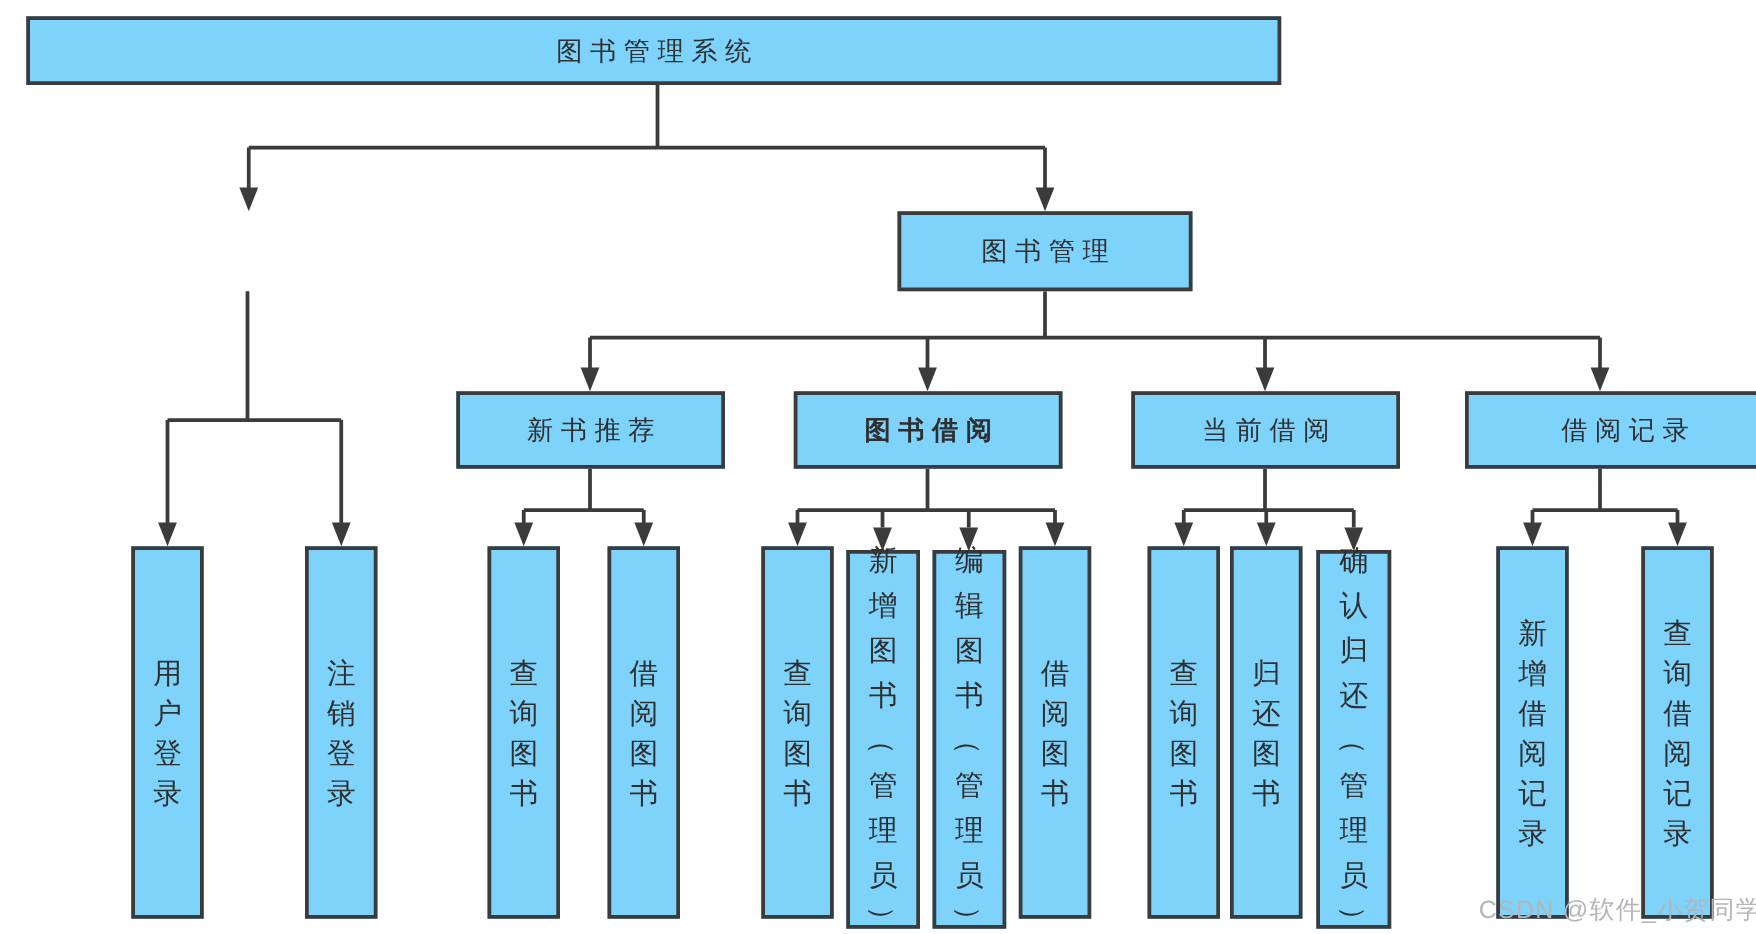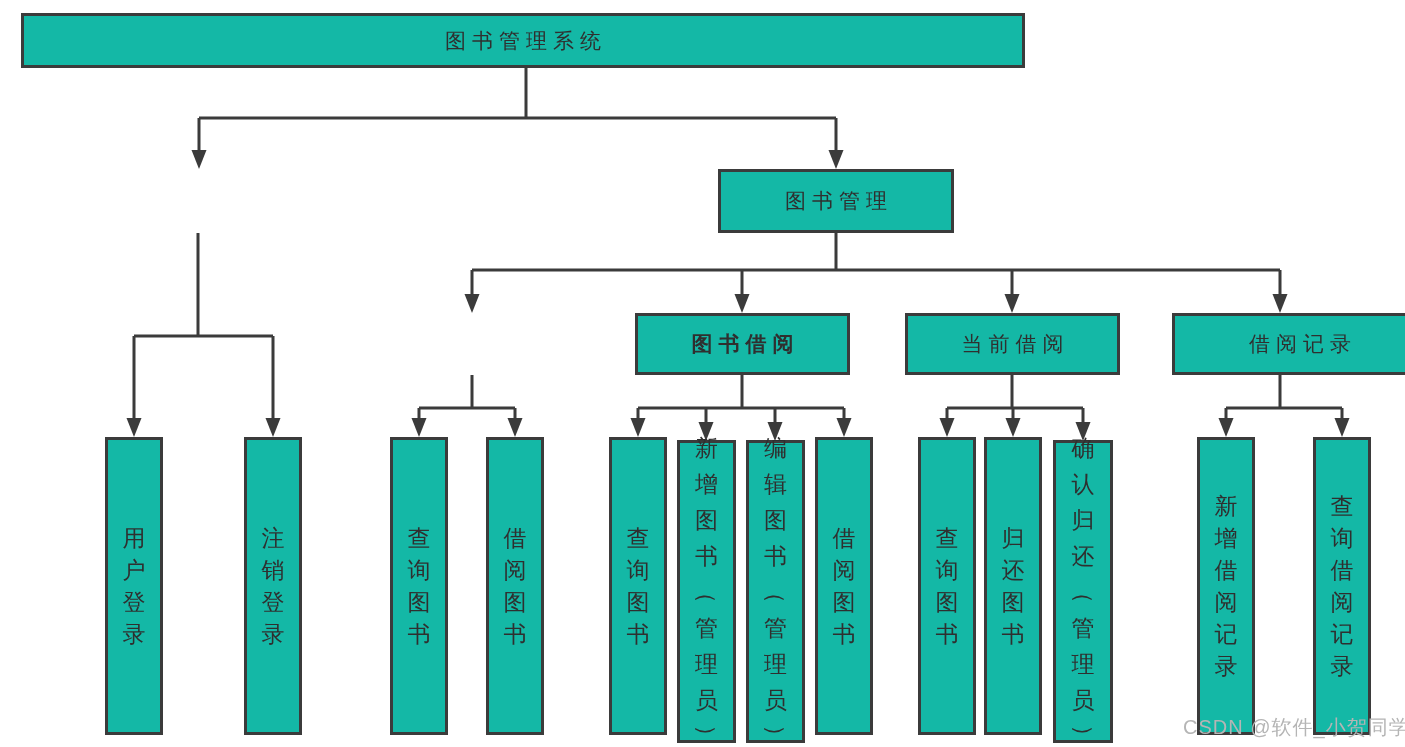--- a/index.html
+++ b/index.html
@@ -17,21 +17,21 @@
     font-family:"Liberation Sans","DejaVu Sans",sans-serif;
     color:var(--text);
     overflow:hidden;
   }
   .connectors{position:absolute;left:0;top:0;z-index:1;}
   .connectors path{stroke:var(--line);stroke-width:3;fill:none;}
   .connectors polygon{fill:var(--line);stroke:none;}
   .box{
     position:absolute;
     box-sizing:border-box;
-    background:#14b8a6;
+    background:#7dd3fc;
     border:3px solid var(--border);
     display:flex;align-items:center;justify-content:center;
     z-index:2;
   }
   .hlabel{
     font-size:21px;
     letter-spacing:6px;
     text-indent:6px; 
     white-space:nowrap;
   }
@@ -93,20 +93,23 @@
   </svg>
 
   <div class="box" style="left:21px;top:13px;width:1004px;height:55px;">
     <span class="hlabel">图书管理系统</span>
   </div>
 
   <div class="box" style="left:718px;top:169px;width:236px;height:64px;">
     <span class="hlabel">图书管理</span>
   </div>
 
+  <div class="box" style="left:365px;top:313px;width:215px;height:62px;">
+    <span class="hlabel">新书推荐</span>
+  </div>
   <div class="box" style="left:635px;top:313px;width:215px;height:62px;font-weight:bold;">
     <span class="hlabel">图书借阅</span>
   </div>
   <div class="box" style="left:905px;top:313px;width:215px;height:62px;">
     <span class="hlabel">当前借阅</span>
   </div>
   <div class="box" style="left:1172px;top:313px;width:256px;height:62px;">
     <span class="hlabel">借阅记录</span>
   </div>
 

